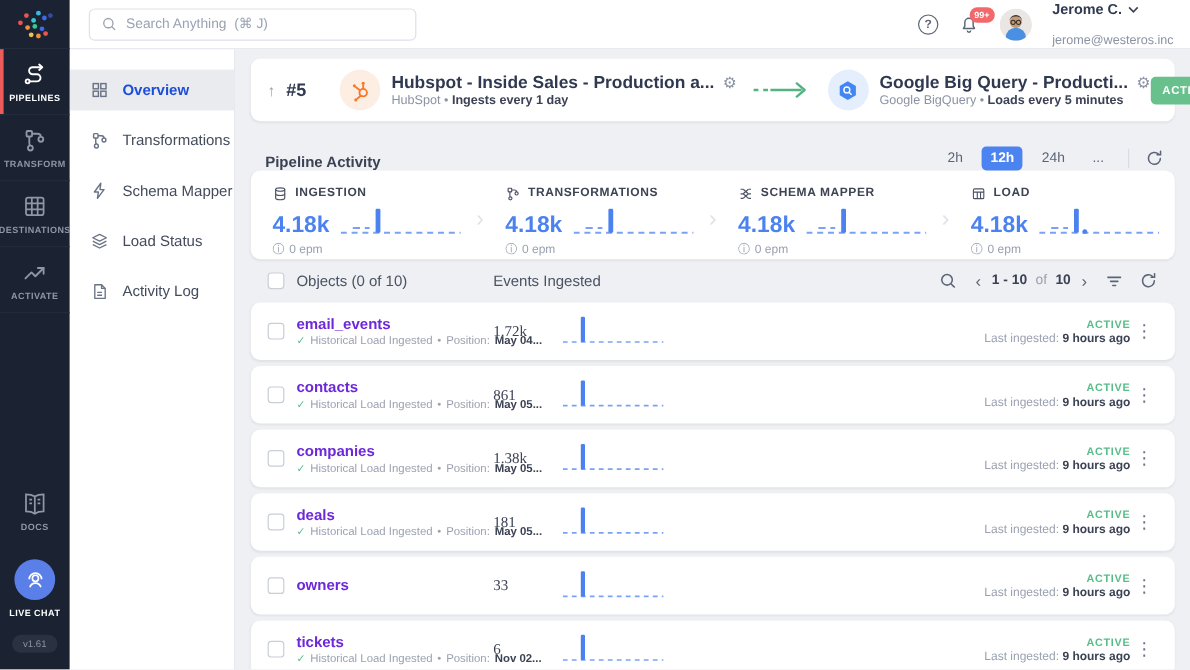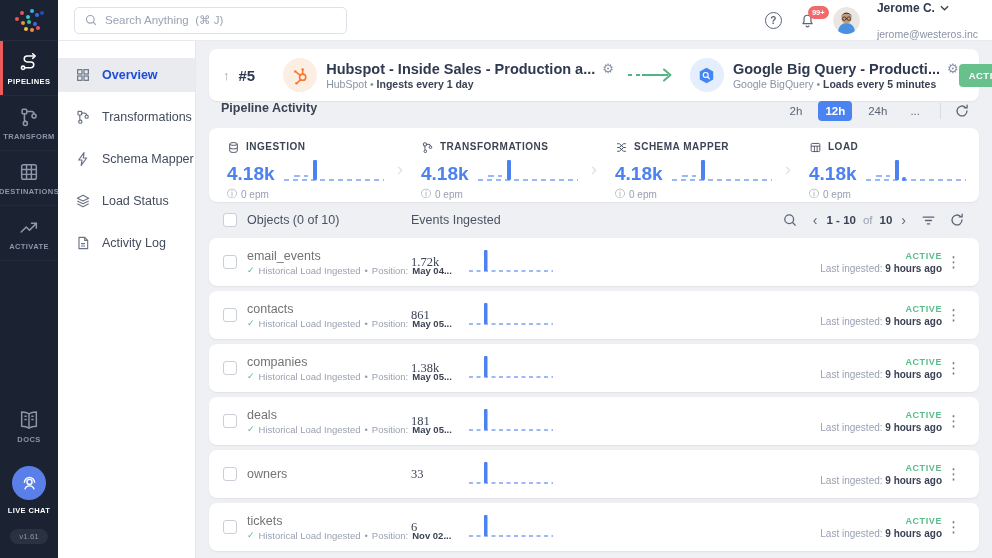--- a/index.html
+++ b/index.html
@@ -61,21 +61,21 @@
   .endpoint-title { font-size:14.5px; font-weight:bold; color:#2f3950; white-space:nowrap; }
   .gear { color:#8a92a4; font-size:13px; cursor:pointer; }
   .endpoint-sub { font-size:10.5px; color:#8a92a4; white-space:nowrap; }
   .endpoint-sub b { color:#3b4254; }
   .flow-arrow { margin:0 12px; flex:none; }
   .pipe-right { margin-left:auto; display:flex; align-items:center; gap:10px; }
   .active-badge { background:#68c08c; color:#fff; font-size:9.5px; font-weight:bold; letter-spacing:.5px; padding:6px 10px; border-radius:4px; }
   .kebab { color:#6b7485; font-size:15px; cursor:pointer; padding:0 4px; }
 
   
-  .activity-bar { height:27px; display:flex; align-items:flex-start; padding:0 9px 0 12px; }
+  .activity-bar { height:41px; display:flex; align-items:flex-end; padding:0 9px 0 12px; }
   .activity-title { font-size:12.5px; font-weight:bold; color:#3b4254; }
   .activity-right { margin-left:auto; display:flex; align-items:center; gap:9px; }
   .range-chip { font-size:11.5px; color:#5b6477; padding:4px 7px; border-radius:4px; cursor:pointer; }
   .range-chip.selected { background:#4b83f0; color:#fff; font-weight:bold; }
   .v-div { width:1px; height:16px; background:#d8dce4; margin:0 4px; }
   .refresh-btn { color:#5b6477; cursor:pointer; }
 
   
   .stages-card { height:74px; display:flex; align-items:stretch; padding:0 2px; }
   .stage { flex:1; padding:13px 10px 10px 16px; }
@@ -95,21 +95,21 @@
   .objects-right { margin-left:auto; display:flex; align-items:center; gap:13px; color:#5b6477; }
   .pag { display:flex; align-items:center; gap:7px; font-size:11.5px; }
   .pag-chev { font-size:14px; color:#5b6477; cursor:pointer; padding:0 2px; }
   .pag b { color:#3b4254; }
   .pag .of { color:#9aa1b0; }
   .icon-btn { cursor:pointer; color:#5b6477; }
 
   
   .obj-row { height:48px; display:flex; align-items:center; padding:0 14px; margin-bottom:5px; cursor:pointer; }
   .obj-name-block { width:164px; margin-left:10px; display:flex; flex-direction:column; gap:2px; }
-  .obj-name { font-size:12.5px; font-weight:normal; color:#737373; }
+  .obj-name { font-size:12.5px; font-weight:bold; color:#6d28d9; }
   .obj-sub { display:flex; align-items:center; gap:4px; font-size:9.5px; color:#9aa1b0; white-space:nowrap; }
   .obj-sub .check { color:#56bb8a; font-size:9px; }
   .obj-sub b { color:#3b4254; }
   .obj-events { width:58px; font-size:12.5px; color:#3b4254; font-weight:500;font-family:Liberation Serif, serif; }
   .obj-right { margin-left:auto; display:flex; flex-direction:column; align-items:flex-end; gap:2px; }
   .obj-status { font-size:9px; font-weight:bold; letter-spacing:.6px; color:#58bd89; }
   .obj-last { font-size:10px; color:#9aa1b0; }
   .obj-last b { color:#3b4254; }
 </style>
 </head>

